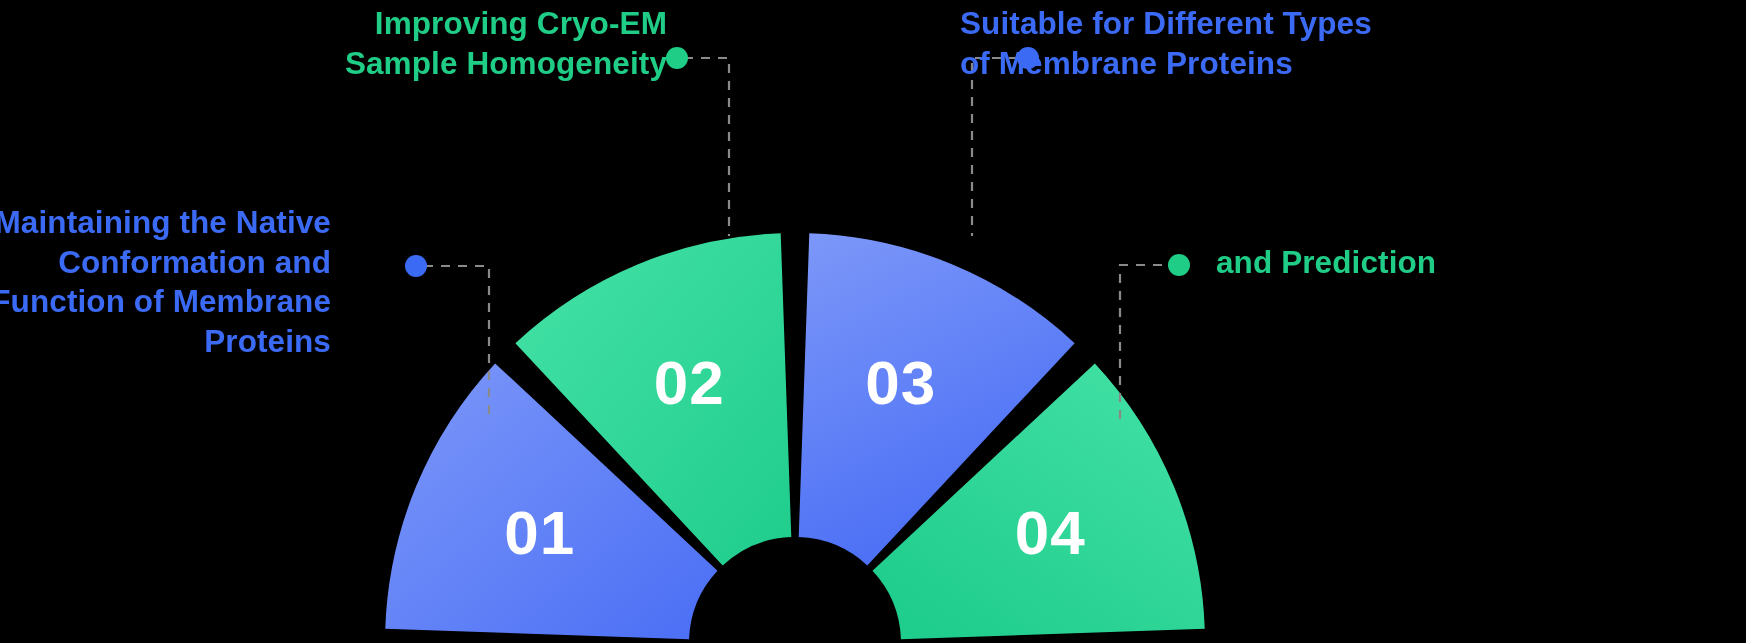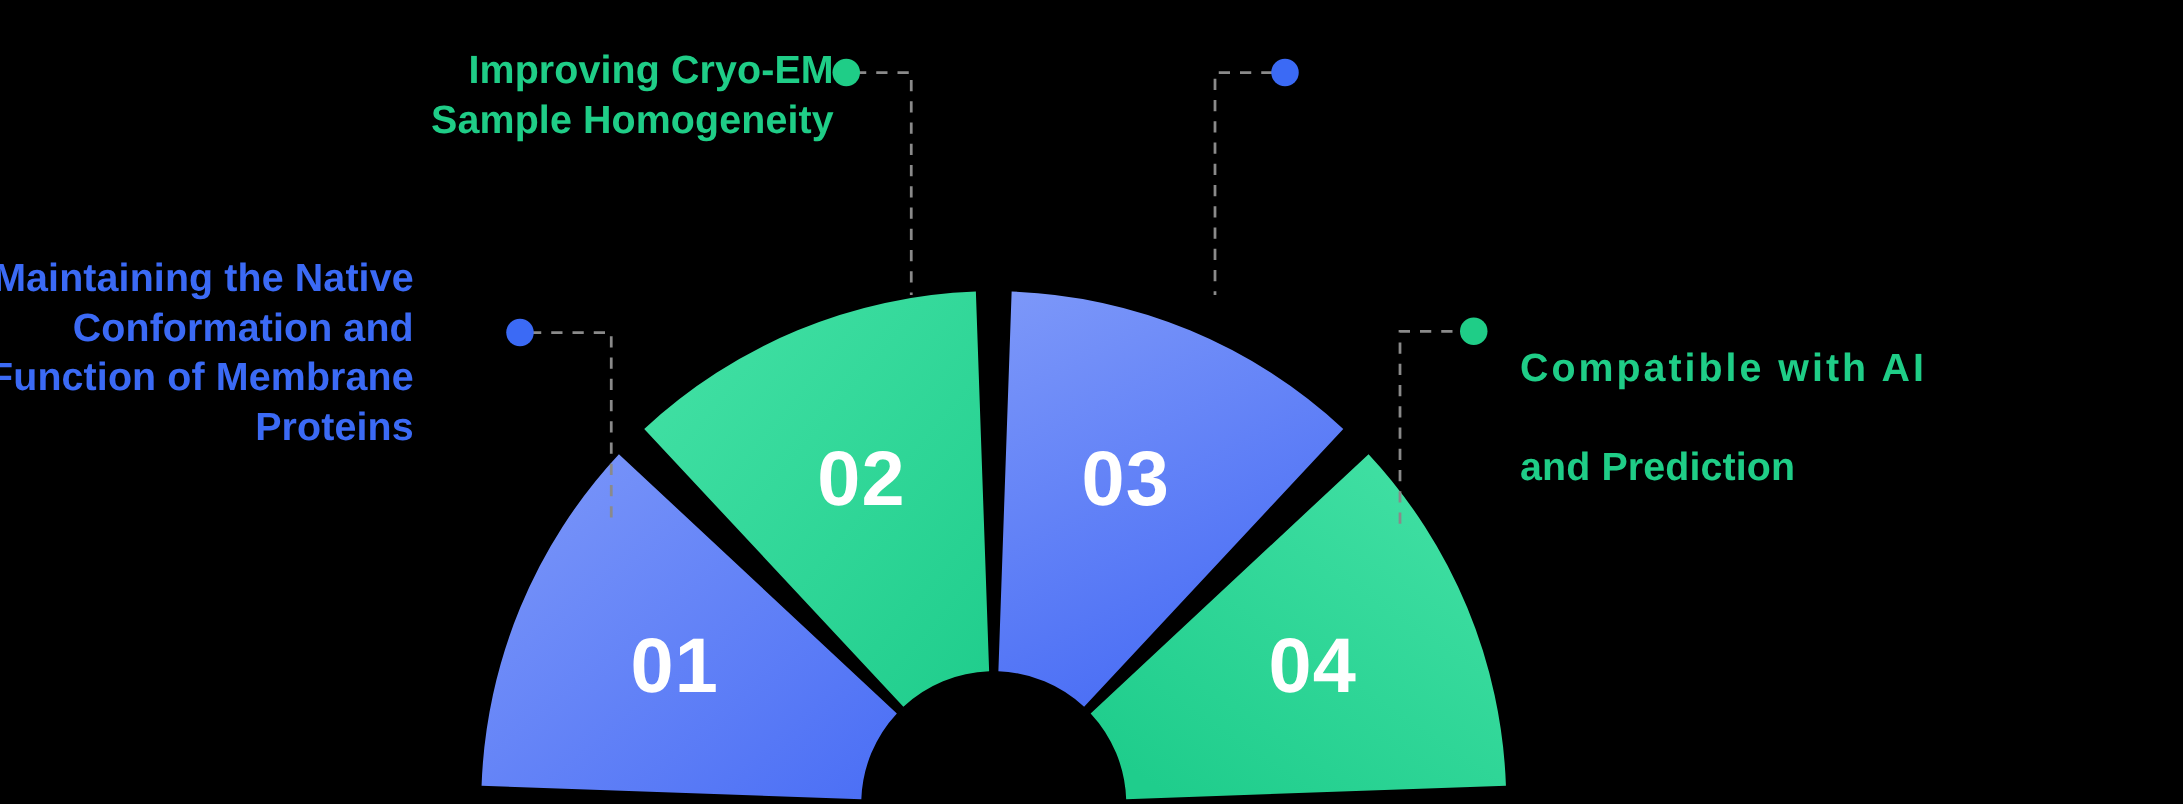--- a/index.html
+++ b/index.html
@@ -33,21 +33,21 @@
   
   .label {
     position:absolute;
     font-weight:bold;
     font-size:31.5px;
     line-height:1.26;
     white-space:pre-line;
     letter-spacing:0.1px;
   }
   .label.blue  { color:#3b6af5; }
-  .label.green { color:#1fcd87;margin-top:32px; }
+  .label.green { color:#1fcd87; }
   .label.ralign { text-align:right; }
   .label.lalign { text-align:left; }
 
   #label-01 { right:1415px; top:203px; width:395px; text-align:right; }
   #label-02 { right:1079px; top:4px;   width:400px; text-align:right; }
   #label-03 { left:960px;  top:4px;    width:560px; text-align:left; }
   #label-04 { left:1216px; top:203px;  width:530px; text-align:left; }
   #label-04 .sp { letter-spacing:2.4px; }
 
   
@@ -110,19 +110,20 @@
   <div class="dot green" style="left:1168px; top:254px;"></div>
 
   <div class="label blue ralign" id="label-01">Maintaining the Native
 Conformation and
 Function of Membrane
 Proteins</div>
 
   <div class="label green ralign" id="label-02">Improving Cryo-EM
 Sample Homogeneity</div>
 
+  <div class="label blue lalign" id="label-03">Suitable for Different Types
+of Membrane Proteins</div>
 
   <div class="label green lalign" id="label-04">
-    <div class="sp">Compatible with AI</div>
     <div>and Prediction</div>
   </div>
 
 </div>
 
 </body></html>

